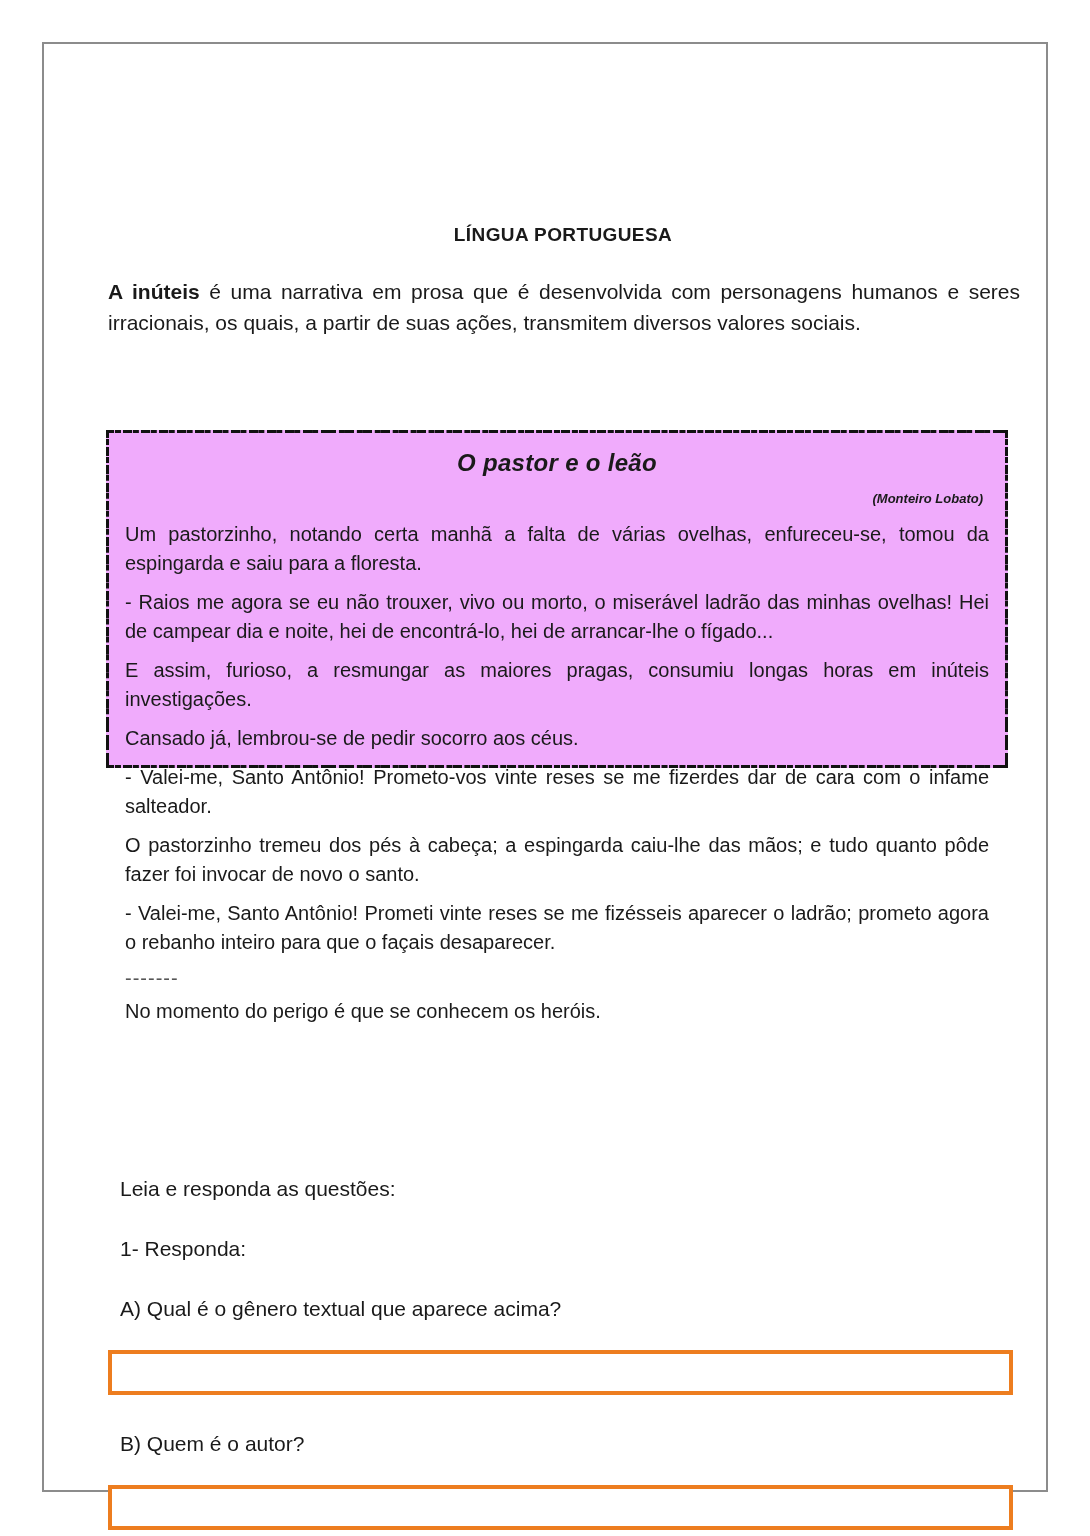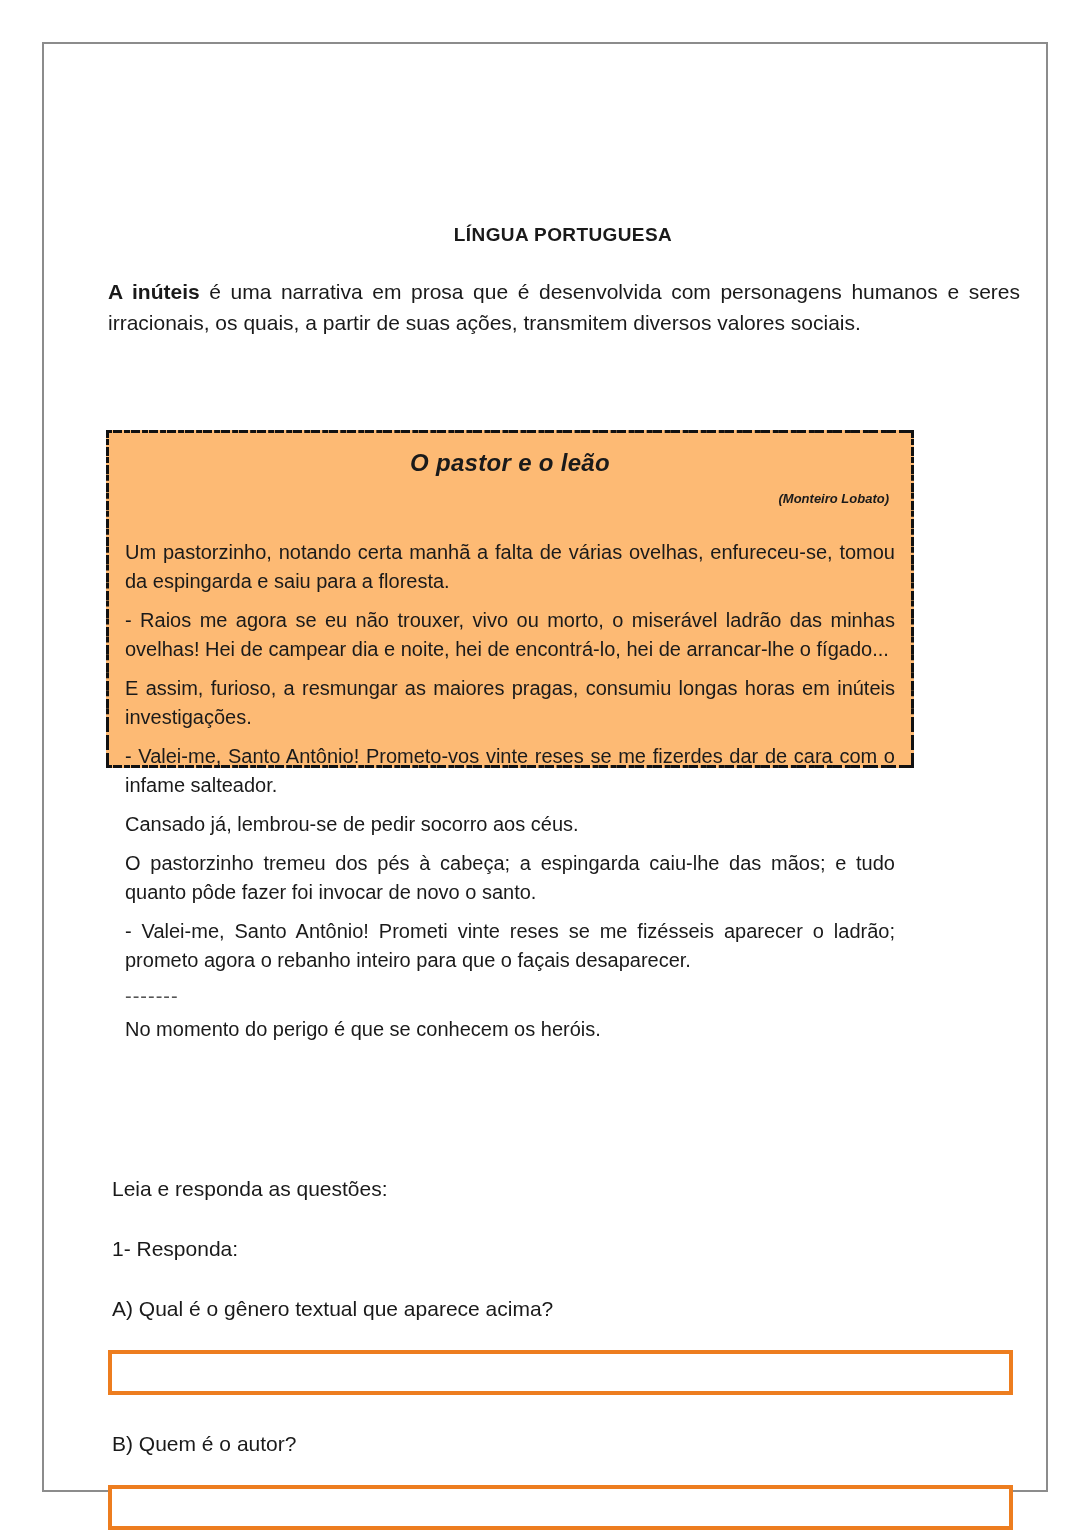--- a/index.html
+++ b/index.html
@@ -58,25 +58,25 @@
     text-align: justify;
     text-justify: inter-word;
   }
   .intro-block b { font-weight: bold; }
 
   
   .story-box {
     position: absolute;
     left: 62px;
     top: 386px;
-    width: 808px;
+    width: 902px;
     height: 338px;
     box-sizing: border-box;
     border: 3px dashed #111111;
-    background: #fdba74;
+    background: #f0abfc;
   }
   
   .story-box::before {
     content: "";
     position: absolute;
     left: -3px; top: -3px; right: -3px; bottom: -3px;
     border: 3px dotted #111111;
     pointer-events: none;
   }
 
@@ -98,21 +98,21 @@
 
   .story-author {
     text-align: right;
     font-size: 13px;
     font-weight: bold;
     font-style: italic;
     margin: 14px 6px 0 0;
   }
 
   .story-paragraphs {
-    margin-top: 32px;
+    margin-top: 14px;
   }
   .story-p {
     font-size: 20px;
     line-height: 29px;
     text-align: justify;
     text-justify: inter-word;
     margin: 0 0 10px 0;
   }
   .story-p.moral {
     margin-top: 2px;
@@ -128,21 +128,21 @@
   
   .questions {
     position: absolute;
     left: 64px;
     top: 1130px;
     width: 912px;
   }
   .q-line {
     font-size: 21px;
     line-height: 30px;
-    margin: 0 0 30px 4px;
+    margin: 0 0 30px 12px;
   }
   .q-line.tight { margin-bottom: 26px; }
 
   .answer-box {
     width: 905px;
     height: 45px;
     box-sizing: border-box;
     border: 4px solid #ED7D1F;
     background: #ffffff;
     margin: 0 0 34px 0;
@@ -164,22 +164,22 @@
       <div class="story-inner">
 
         <div class="story-title">O pastor e o leão</div>
 
         <div class="story-author">(Monteiro Lobato)</div>
 
         <div class="story-paragraphs">
           <p class="story-p">Um pastorzinho, notando certa manhã a falta de várias ovelhas, enfureceu-se, tomou da espingarda e saiu para a floresta.</p>
           <p class="story-p">- Raios me agora se eu não trouxer, vivo ou morto, o miserável ladrão das minhas ovelhas! Hei de campear dia e noite, hei de encontrá-lo, hei de arrancar-lhe o fígado...</p>
           <p class="story-p">E assim, furioso, a resmungar as maiores pragas, consumiu longas horas em inúteis investigações.</p>
+          <p class="story-p">Cansado já, lembrou-se de pedir socorro aos céus.</p>
           <p class="story-p">- Valei-me, Santo Antônio! Prometo-vos vinte reses se me fizerdes dar de cara com o infame salteador.</p>
-          <p class="story-p">Cansado já, lembrou-se de pedir socorro aos céus.</p>
           <p class="story-p">O pastorzinho tremeu dos pés à cabeça; a espingarda caiu-lhe das mãos; e tudo quanto pôde fazer foi invocar de novo o santo.</p>
           <p class="story-p">- Valei-me, Santo Antônio! Prometi vinte reses se me fizésseis aparecer o ladrão; prometo agora o rebanho inteiro para que o façais desaparecer.</p>
 
           <div class="story-sep">-------</div>
 
           <p class="story-p moral">No momento do perigo é que se conhecem os heróis.</p>
         </div>
 
       </div>
     </div>

